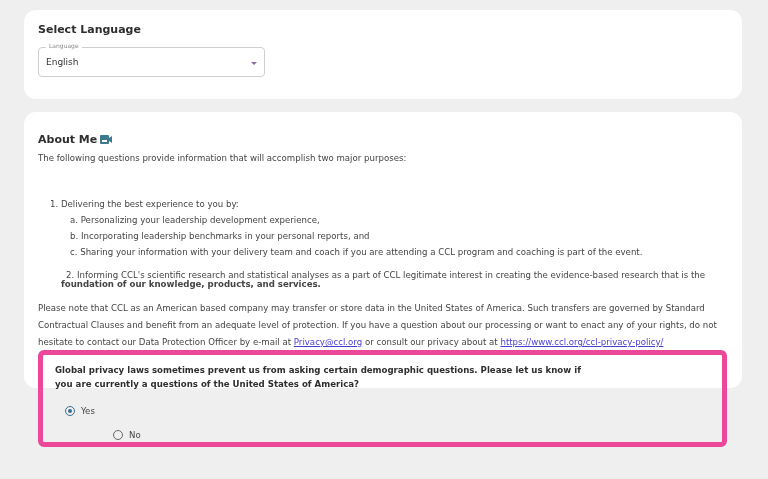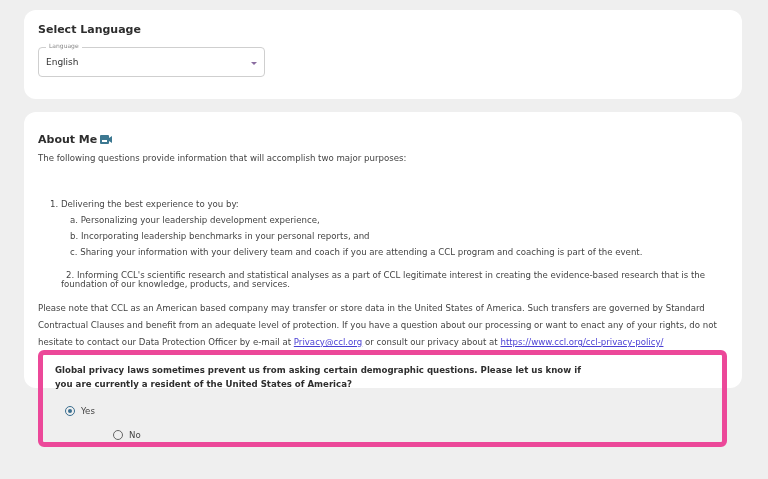--- a/index.html
+++ b/index.html
@@ -41,32 +41,32 @@
     <polygon points="9,3 12,1 12,8 9,6" fill="#3d7891"></polygon>
     <rect x="2" y="5" width="5" height="2" fill="#fff"></rect>
   </svg>
   <div class="txt" style="top:38px;">The following questions provide information that will accomplish two major purposes:</div>
 
   <div class="txt" style="top:84px;left:26px;"><span>1.</span> <span>Delivering the best experience to you by:</span></div>
   <div class="txt" style="top:100px;left:46px;"><span>a.</span> <span>Personalizing your leadership development experience,</span></div>
   <div class="txt" style="top:116px;left:46px;"><span>b.</span> <span>Incorporating leadership benchmarks in your personal reports, and</span></div>
   <div class="txt" style="top:132px;left:46px;"><span>c.</span> <span>Sharing your information with your delivery team and coach if you are attending a CCL program and coaching is part of the event.</span></div>
   <div class="txt" style="top:148px;left:42px;margin-top:7px;"><span>2.</span> <span>Informing CCL's scientific research and statistical analyses as a part of CCL legitimate interest in creating the evidence-based research that is the</span></div>
-  <div class="txt" style="top:164px;left:37px;"><span>foundation of our knowledge, products, and services.</span></div>
+  <div class="txt" style="top:164px;left:37px;font-weight:bold;"><span>foundation of our knowledge, products, and services.</span></div>
 
   <div class="txt" style="top:205px;">Contractual Clauses and benefit from an adequate level of protection. If you have a question about our processing or want to enact any of your rights, do not</div>
   <div class="txt" style="top:188px;">Please note that CCL as an American based company may transfer or store data in the United States of America. Such transfers are governed by Standard</div>
   <div class="txt" style="top:222px;">
     <span>hesitate to contact our Data Protection Officer by e-mail at </span><a href="#">Privacy@ccl.org</a><span> or consult our privacy about at </span><a href="#">https://www.ccl.org/ccl-privacy-policy/</a>
   </div>
 
   <div class="qbox">
     <div class="qtext">
       <div>Global privacy laws sometimes prevent us from asking certain demographic questions. Please let us know if</div>
-      <div>you are currently a resident of the United States of America?</div>
+      <div>you are currently a questions of the United States of America?</div>
     </div>
     <div class="radio" style="top:51px;">
       <span class="rc on"></span>
       <span>Yes</span>
     </div>
     <div class="radio" style="top:75px;padding-left:48px;">
       <span class="rc"></span>
       <span>No</span>
     </div>
   </div>

